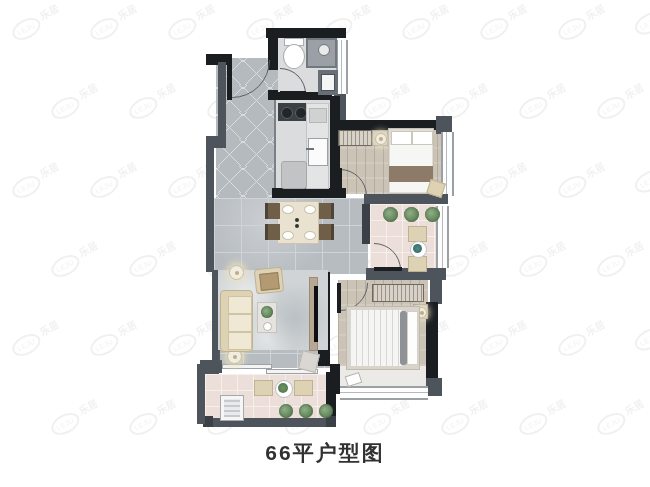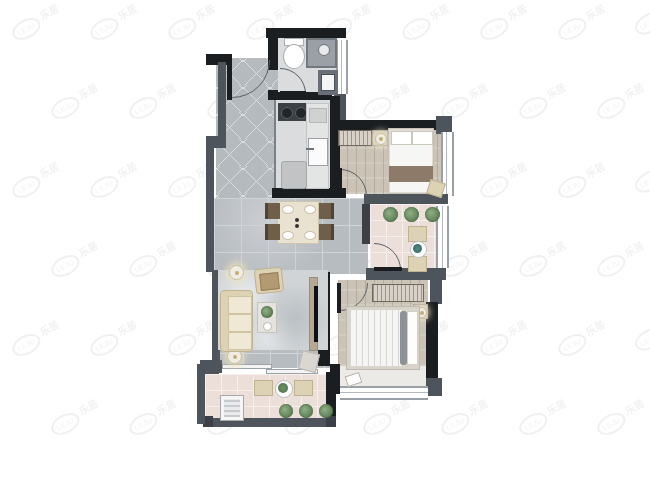--- a/index.html
+++ b/index.html
@@ -415,13 +415,14 @@
   <div class="abs" style="left:220px;top:395px;width:24px;height:26px;background:#f6f6f6;border:1px solid #a6a9ab;box-sizing:border-box;"></div>
   <div class="abs" style="left:224px;top:399px;width:16px;height:18px;background:repeating-linear-gradient(0deg,#c7cacd 0 2px,#e9eaeb 2px 5px);"></div>
   <div class="abs beige" style="left:254px;top:380px;width:19px;height:16px;"></div>
   <div class="abs beige" style="left:294px;top:380px;width:19px;height:16px;"></div>
   <div class="abs" style="left:275px;top:380px;width:16px;height:16px;border-radius:50%;background:#fff;border:1px solid #b9bec2;"></div>
   <div class="abs" style="left:278px;top:383px;width:10px;height:10px;border-radius:50%;background:radial-gradient(circle,#6f9468,#4c6f46);"></div>
   <div class="abs plant" style="left:279px;top:404px;width:14px;height:14px;"></div>
   <div class="abs plant" style="left:299px;top:404px;width:14px;height:14px;"></div>
   <div class="abs plant" style="left:319px;top:404px;width:14px;height:14px;"></div>
 
+  <div class="caption">66平户型图</div>
 </div>
 
 </body></html>

